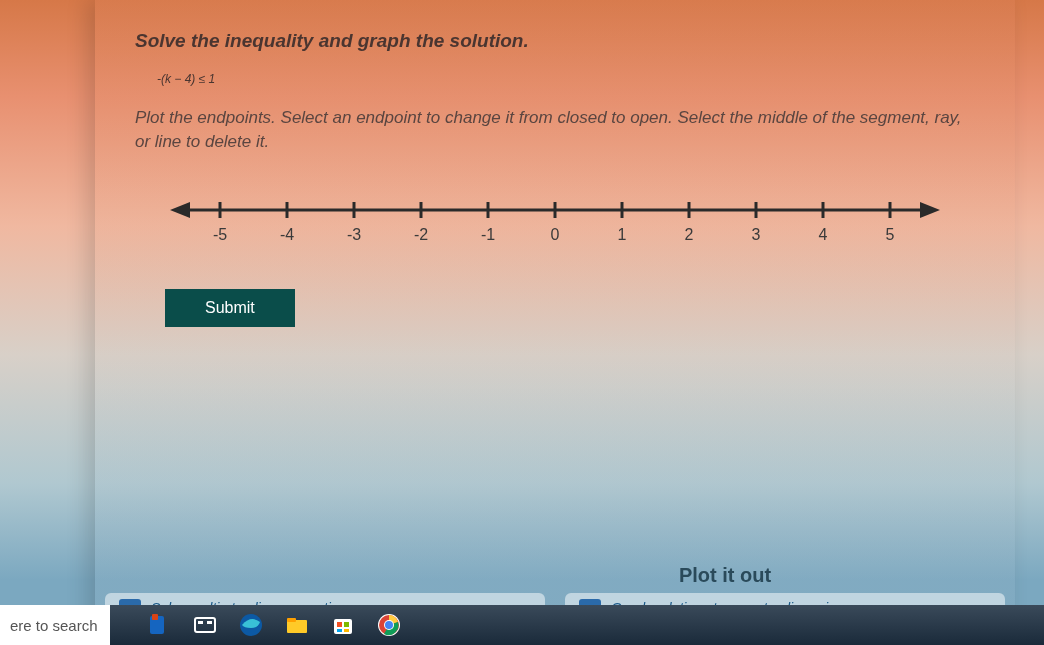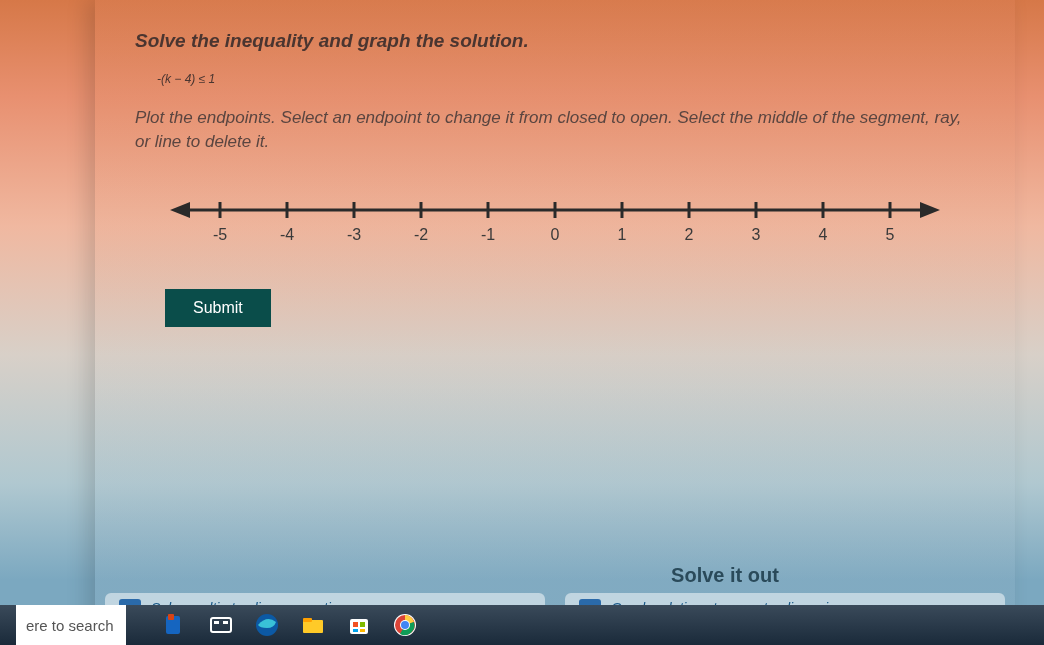--- a/index.html
+++ b/index.html
@@ -43,21 +43,21 @@
       margin-bottom: 36px;
     }
     .number-line-wrap {
       margin-left: 30px;
       margin-bottom: 25px;
     }
     .submit-btn {
       background: #0a4d4a;
       color: #fff;
       border: none;
-      padding: 10px 28px;
+      padding: 10px 40px;
       font-size: 16px;
       cursor: pointer;
       margin-left: 30px;
     }
     .bottom-section {
       position: absolute;
       bottom: 50px;
       left: 95px;
       width: 920px;
       text-align: center;
@@ -106,21 +106,21 @@
     }
     .taskbar {
       position: absolute;
       bottom: 0;
       left: 0;
       width: 1044px;
       height: 40px;
       background: linear-gradient(180deg, #3a4a5a 0%, #1a2a3a 100%);
       display: flex;
       align-items: center;
-      padding-left: 16px;
+      padding-left: 0;
     }
     .search-box {
       background: #fff;
       color: #555;
       height: 40px;
       width: 110px;
       display: flex;
       align-items: center;
       padding: 0 10px;
       font-size: 15px;
@@ -183,21 +183,21 @@
           <line class="tick" x1="725" x2="725" y1="12" y2="28"></line>
           <text x="725" y="50">5</text>
         </g>
     </svg>
   </div>
 
   <button class="submit-btn">Submit</button>
 </div>
 
 <div class="bottom-section">
-  <div class="work-it-out">Solve it out</div>
+  <div class="work-it-out">Plot it out</div>
 </div>
 
 <div class="help-cards">
   <div class="help-card">
     <div class="help-icon"></div>
     <span>Solve multi-step linear equations</span>
   </div>
   <div class="help-card">
     <div class="help-icon"></div>
     <span>Graph solutions to one-step linear ine</span>

